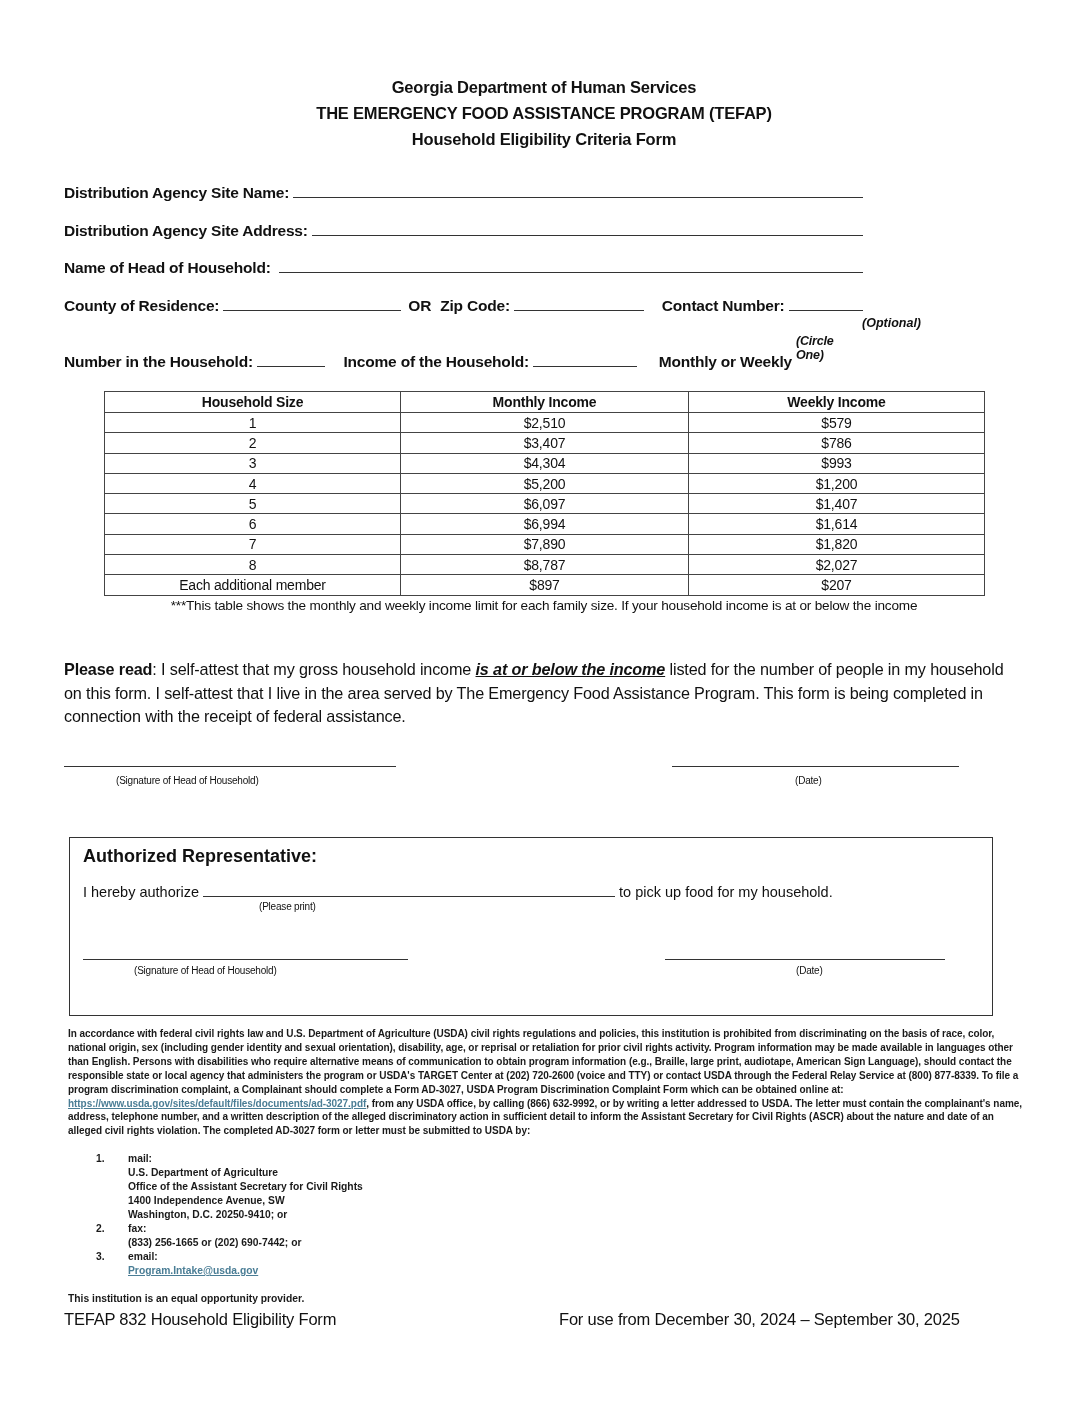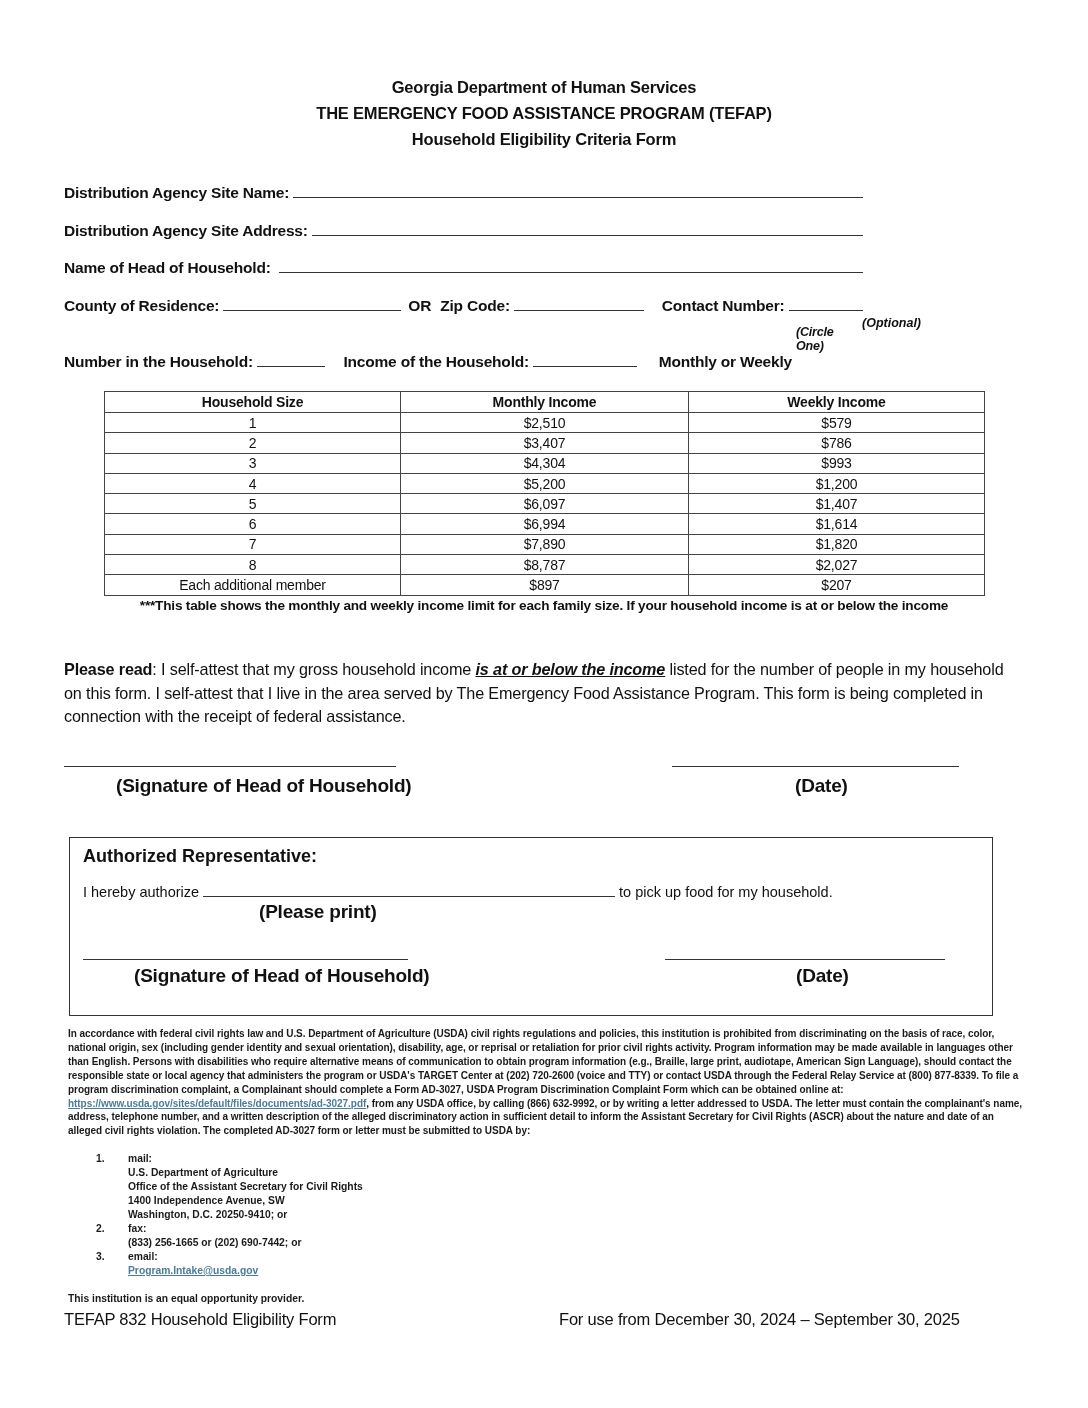--- a/index.html
+++ b/index.html
@@ -25,28 +25,28 @@
       position: absolute; left: 104px; top: 379px; width: 881px;
       border-collapse: collapse; font-size: 14px; letter-spacing: -0.2px;
     }
     table.income td, table.income th {
       border: 1.5px solid #444; text-align: center; padding: 0; height: 19.3px; line-height: 18px;
     }
     table.income th { font-weight: bold; height: 20px; }
     table.income col.c1 { width: 296px; }
     table.income col.c2 { width: 288px; }
 
-    .table-note { left: 0; width: 1088px; text-align: center; font-weight: bold; font-size: 13.6px; letter-spacing: -0.2px; line-height: 22px; white-space: normal; }
+    .table-note { left: 0; width: 1088px; text-align: center; font-weight: normal; font-size: 13.6px; letter-spacing: -0.2px; line-height: 22px; white-space: normal; }
 
     .para { left: 64px; width: 960px; font-size: 16.2px; line-height: 23.5px; white-space: normal; letter-spacing: -0.15px; }
     .para b { font-weight: bold; }
     .para .emph { font-weight: bold; font-style: italic; text-decoration: underline; }
 
     .sigline { border-bottom: 1px solid #333; height: 0; }
-    .sig-label { font-weight: bold; font-size: 19px; letter-spacing: -0.2px; }
+    .sig-label { font-weight: normal; font-size: 10px; letter-spacing: -0.2px; }
 
     
     .auth-box { position: absolute; left: 69px; top: 825px; width: 922px; height: 177px; border: 1.5px solid #333; }
     .auth-box .abs { position: absolute; }
     .auth-title { font-weight: bold; font-size: 18px; }
     .auth-line { font-size: 14.5px; display: flex; align-items: flex-end; }
 
     
     .fine { left: 68px; width: 955px; font-size: 10px; line-height: 13.9px; font-weight: bold; white-space: normal; letter-spacing: -0.05px; color: #1a1a1a; }
     .link { color: #4a7d95; text-decoration: underline; }
@@ -87,21 +87,21 @@
     <span class="blank grow"></span>
   </div>
   <div class="abs note-italic" style="left:862px; top:304px;">(Optional)</div>
 
   <div class="field-row" style="top:335px;">
     <span class="field-label">Number in the Household:</span>
     <span class="blank" style="width:70px;"></span>
     <span class="field-label" style="margin-left:18px;">Income of the Household:</span>
     <span class="blank" style="width:106px;"></span>
     <span class="field-label" style="margin-left:22px;">Monthly or Weekly</span>
-    <span class="note-italic" style="margin-left:4px; margin-bottom:18px;">(Circle One)</span>
+    <span class="note-italic" style="margin-left:4px; margin-bottom:9px;">(Circle One)</span>
   </div>
 
   <table class="income">
     <colgroup>
         <col class="c1">
         <col class="c2">
         <col>
       </colgroup>
     <thead>
       <tr>

